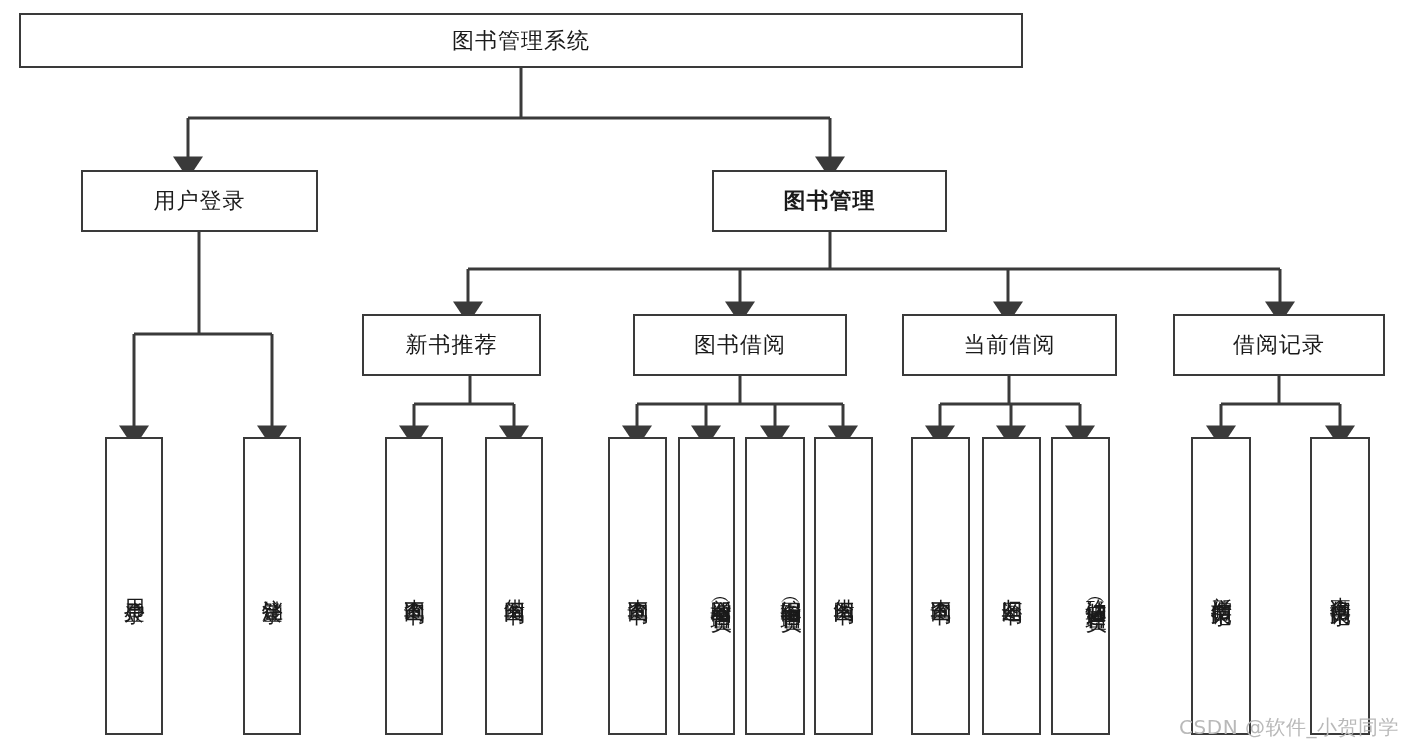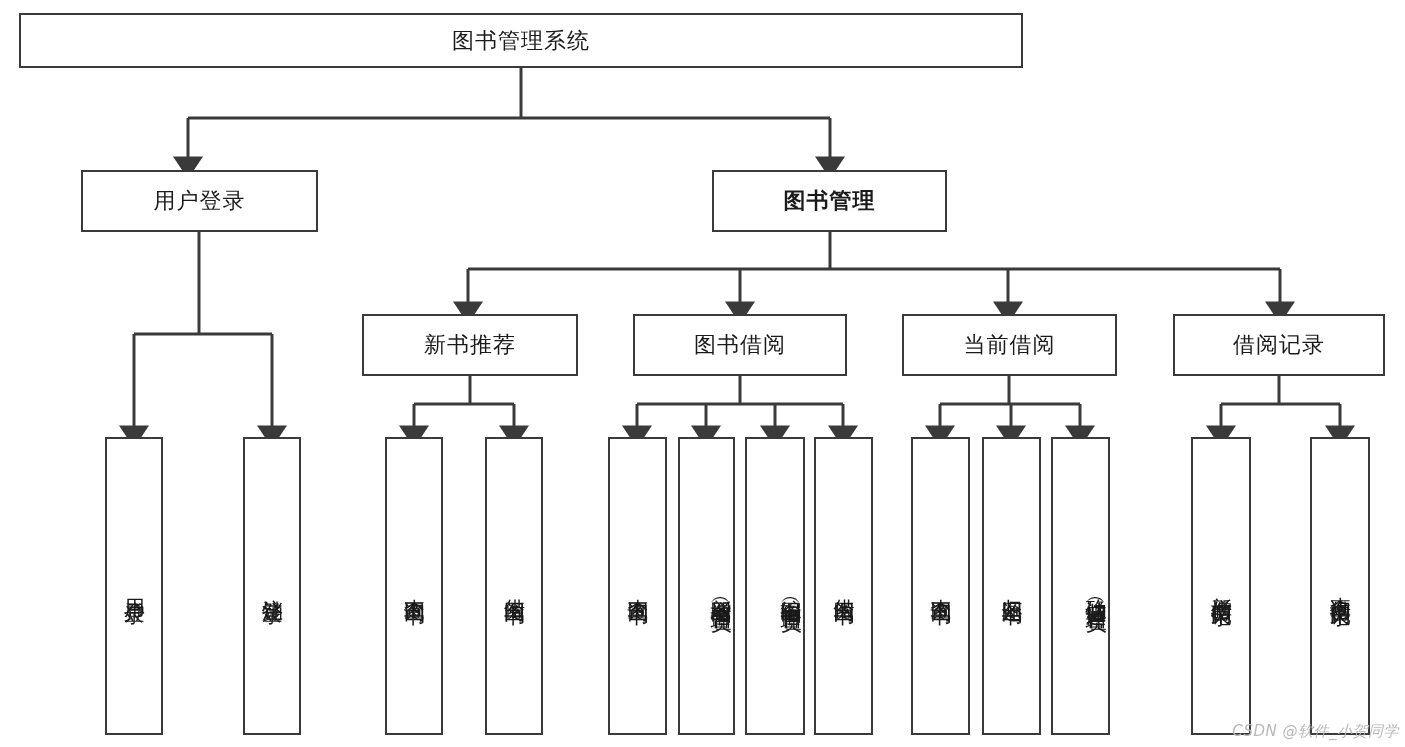--- a/index.html
+++ b/index.html
@@ -29,26 +29,25 @@
     text-orientation:upright;
     align-items:flex-start;
     justify-content:center;
     padding-top:10px;
     white-space:nowrap;
   }
   .node.v.mid{align-items:center;padding-top:0;}
   .watermark{
     position:absolute;
     right:6px;bottom:6px;
-    font-size:15px;
+    font-size:20px;
     color:#b9b9b9;
     letter-spacing:0.5px;
     white-space:nowrap;
     pointer-events:none;
-    font-style:italic;
   }
 </style>
 </head>
 <body>
 
 <div id="stage">
 
   <svg id="wires" viewBox="0 0 1405 747">
     <defs>
       <marker id="ah" markerWidth="12" markerHeight="12" refX="1.2" refY="5" orient="auto" markerUnits="strokeWidth">
@@ -97,21 +96,21 @@
       <path d="M1221,404 L1221,429" marker-end="url(#ah)"></path>
       <path d="M1340,404 L1340,429" marker-end="url(#ah)"></path>
     </g>
   </svg>
 
   <div class="node h" style="left:19px;top:13px;width:1004px;height:55px;">图书管理系统</div>
 
   <div class="node h" style="left:81px;top:170px;width:237px;height:62px;">用户登录</div>
   <div class="node h" style="left:712px;top:170px;width:235px;height:62px;font-weight:bold;">图书管理</div>
 
-  <div class="node h" style="left:362px;top:314px;width:216px;height:62px;">新书推荐</div>
+  <div class="node h" style="left:362px;top:314px;width:179px;height:62px;">新书推荐</div>
   <div class="node h" style="left:633px;top:314px;width:214px;height:62px;">图书借阅</div>
   <div class="node h" style="left:902px;top:314px;width:215px;height:62px;">当前借阅</div>
   <div class="node h" style="left:1173px;top:314px;width:212px;height:62px;font-family:Liberation Serif, serif;">借阅记录</div>
 
   <div class="node v mid" style="left:105px;top:437px;width:58px;height:298px;">用户登录</div>
   <div class="node v mid" style="left:243px;top:437px;width:58px;height:298px;">注销登录</div>
 
   <div class="node v mid" style="left:385px;top:437px;width:58px;height:298px;">查询图书</div>
   <div class="node v mid" style="left:485px;top:437px;width:58px;height:298px;">借阅图书</div>
 

